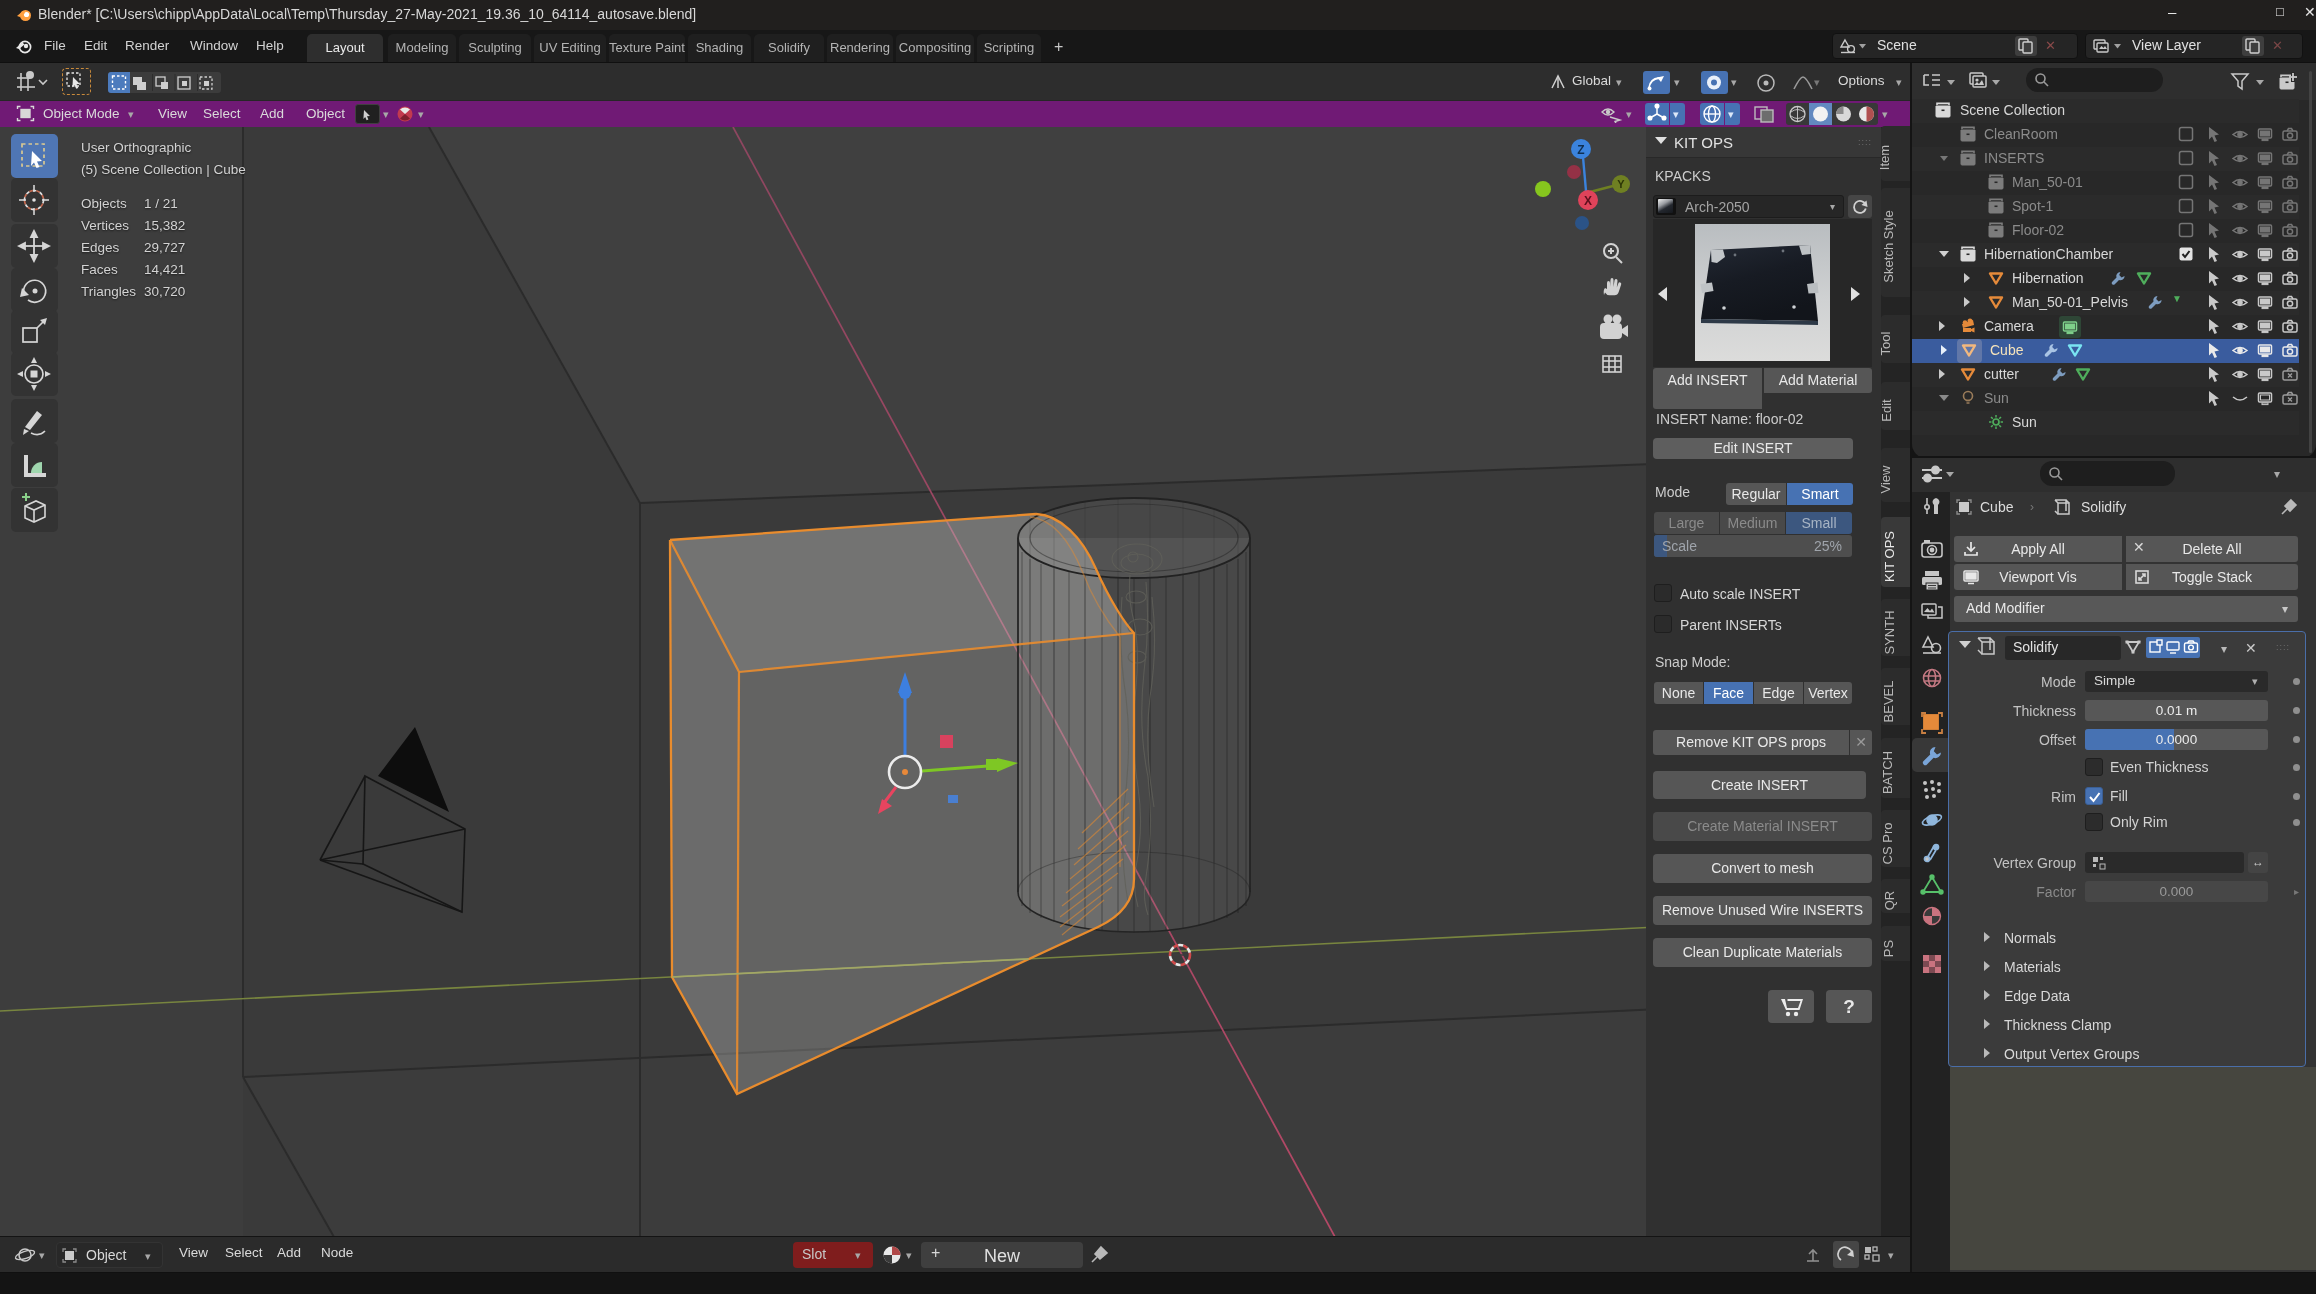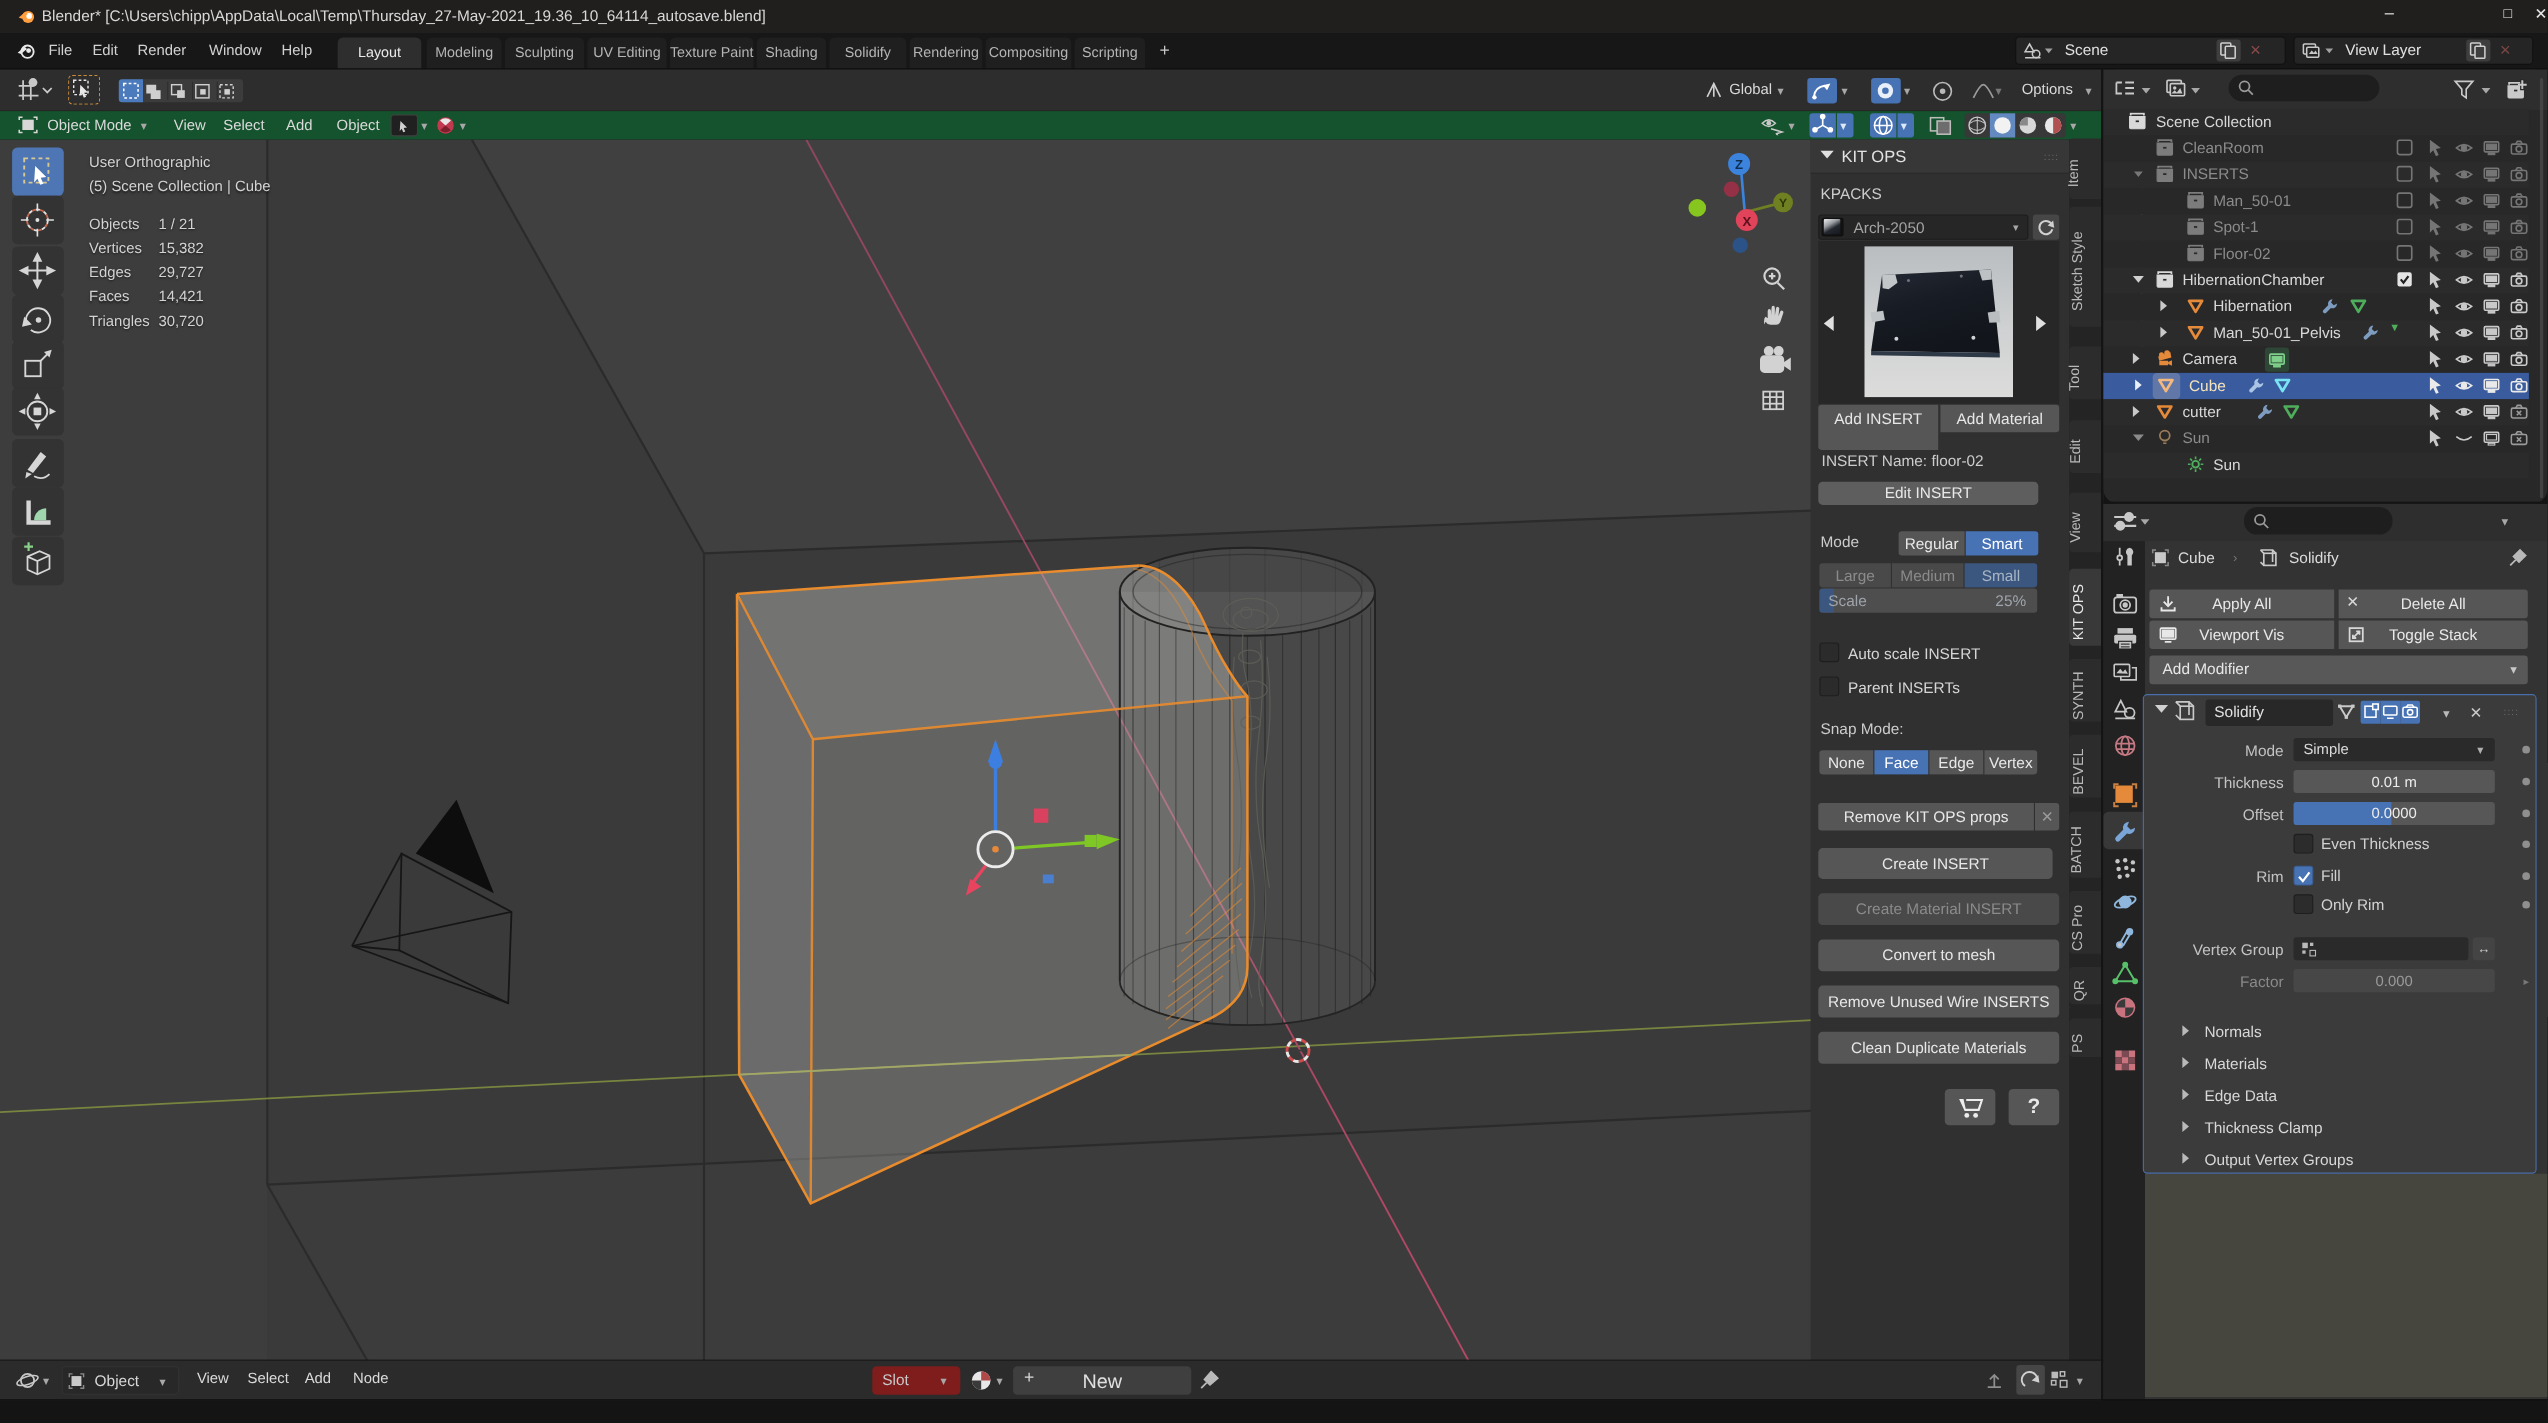--- a/index.html
+++ b/index.html
@@ -15,21 +15,21 @@
 
 
 #topbar { left:0; top:30px; width:2316px; height:33px; background:#171717; }
 .menuitem { top:8px; color:#d2d2d2; font-size:13.5px; }
 .wstab { top:4px; height:29px; border-radius:5px 5px 0 0; background:#1f1f1f; color:#b4b4b4; font-size:13px; text-align:center; line-height:27px; }
 .wstab.active { background:#2e2e2e; color:#eaeaea; }
 .idblock { top:3px; height:26px; background:#252525; border:1px solid #111; border-radius:4px; }
 
 
 #row1 { left:0; top:63px; width:1912px; height:38px; background:#2d2d2d; border-bottom:1px solid #262626; }
-#row2 { left:0; top:101px; width:1912px; height:26px; background:#14532d;padding-left:12px; }
+#row2 { left:0; top:101px; width:1912px; height:26px; background:#701a75;padding-left:12px; }
 .hmenu { color:#dadada; font-size:13.5px; }
 
 
 #viewport { left:0; top:127px; width:1912px; height:1110px; background:#3a3a3a; overflow:hidden; }
 
 
 .tbtn { left:11px; width:47px; height:44px; background:#333333; }
 .tbtn.active { background:#4f76b4; }
 
 

